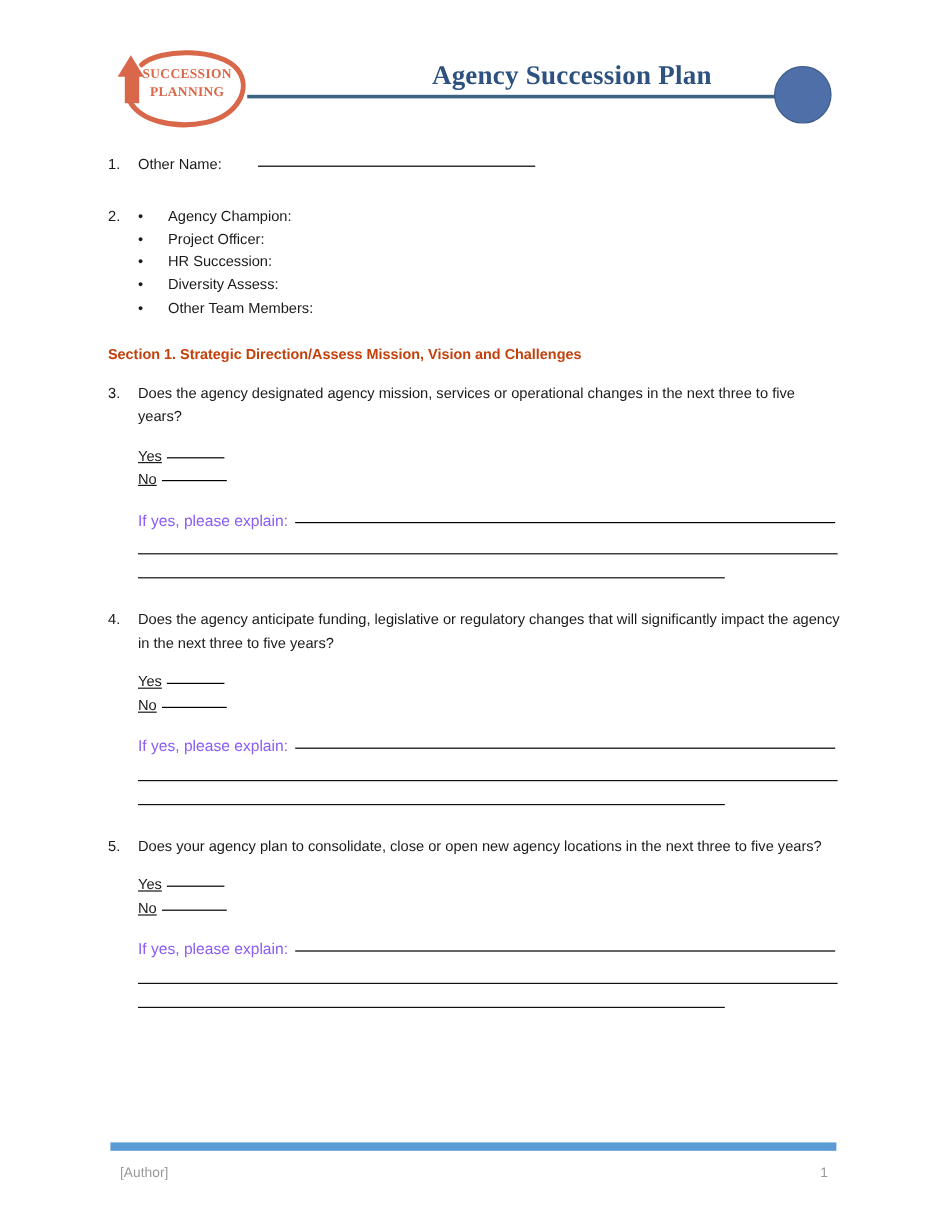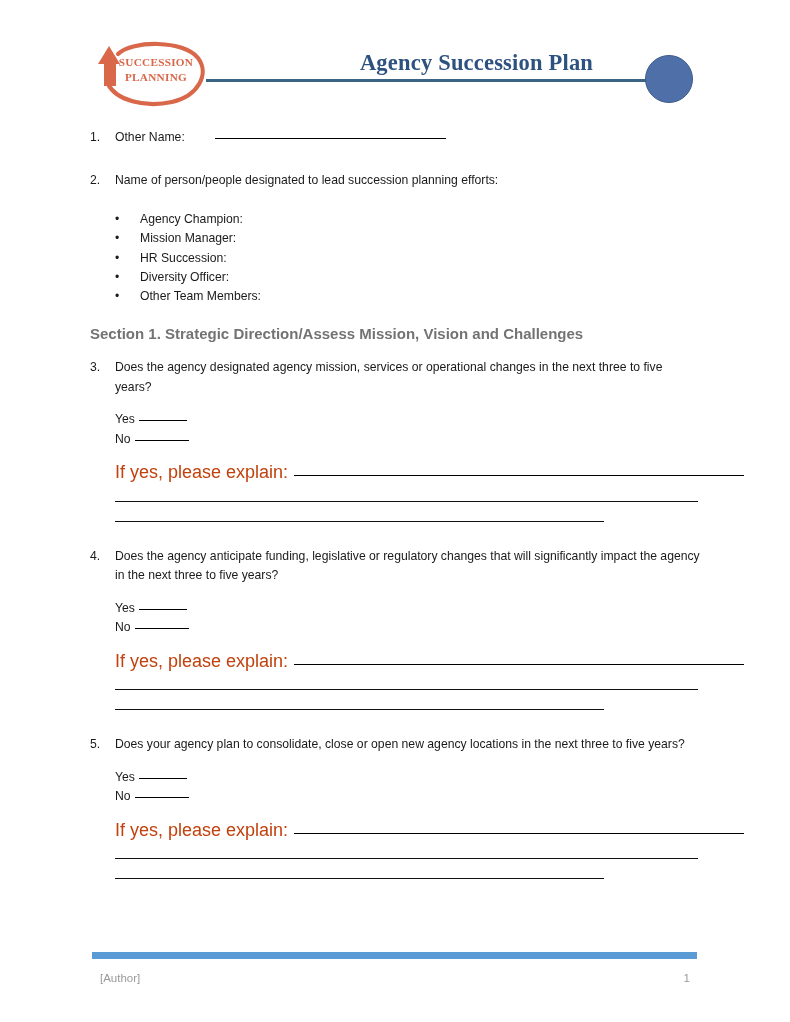--- a/index.html
+++ b/index.html
@@ -112,50 +112,50 @@
     color: #1a1a1a;
   }
   .bullets li .dot {
     position: absolute;
     left: 115px;
     top: 0;
     font-size: 12.2px;
   }
 
   .section-head {
-    font-size: 15px;
+    font-size: 12px;
     font-weight: bold;
-    color: #737373;
+    color: #c2410c;
     margin-left: 90px;
     line-height: 18px;
   }
 
   .yesno {
     margin-left: 115px;
     font-size: 12.2px;
     line-height: 19.5px;
     color: #1a1a1a;
   }
   .yesno .row {
     display: block;
     white-space: nowrap;
   }
-  .yesno .lbl { display: inline-block; }
+  .yesno .lbl { display: inline-block; text-decoration: underline; }
   .blank-short {
     display: inline-block;
     vertical-align: 2px;
     height: 0;
     border-bottom: 1.6px solid #000000;
   }
 
   .explain {
     margin-left: 115px;
-    font-size: 18px;
+    font-size: 13px;
     line-height: 19.5px;
-    color: #c2410c;
+    color: #8b5cf6;
   }
   .explain .lead { white-space: nowrap; }
   .rule-line {
     height: 0;
     border-bottom: 1.6px solid #111111;
   }
 
   
   .footer {
     position: absolute;
@@ -220,39 +220,38 @@
     <div class="num-item" style="margin-top: 10px;">
       <span class="num">1.</span>
       <span class="qtext" style="display:inline-block; margin-right:0;">
         <span>Other Name:</span>
         <span class="blank-short" style="width:231px; margin-left:27px;"></span>
       </span>
     </div>
 
     <div class="num-item" style="margin-top: 23px;">
       <span class="num">2.</span>
-      <div class="qtext">Name of person/people designated to lead succession planning efforts:</div>
     </div>
 
     <ul class="bullets" style="margin-top: 20px;">
       <li>
         <span class="dot">•</span>
         <span>Agency Champion:</span>
       </li>
       <li>
         <span class="dot">•</span>
-        <span>Mission Manager:</span>
+        <span>Project Officer:</span>
       </li>
       <li>
         <span class="dot">•</span>
         <span>HR Succession:</span>
       </li>
       <li>
         <span class="dot">•</span>
-        <span>Diversity Officer:</span>
+        <span>Diversity Assess:</span>
       </li>
       <li>
         <span class="dot">•</span>
         <span>Other Team Members:</span>
       </li>
     </ul>
 
     <div class="section-head" style="margin-top: 19px;">Section 1. Strategic Direction/Assess Mission, Vision and Challenges</div>
 
     <div class="num-item" style="margin-top: 15px;">

